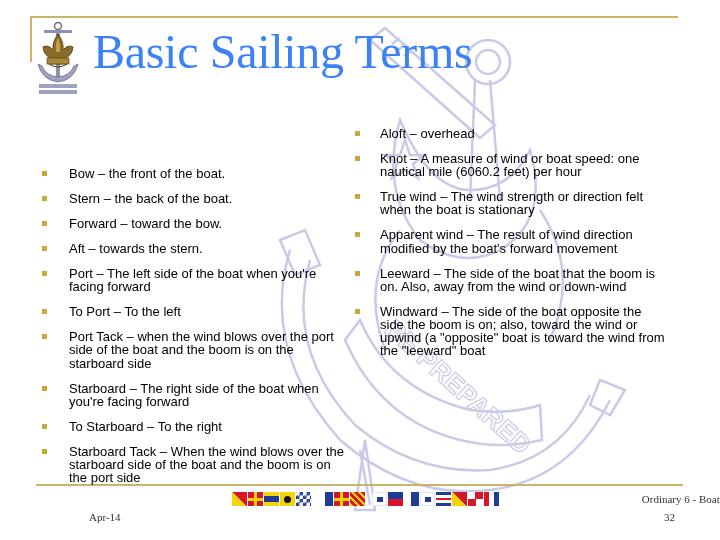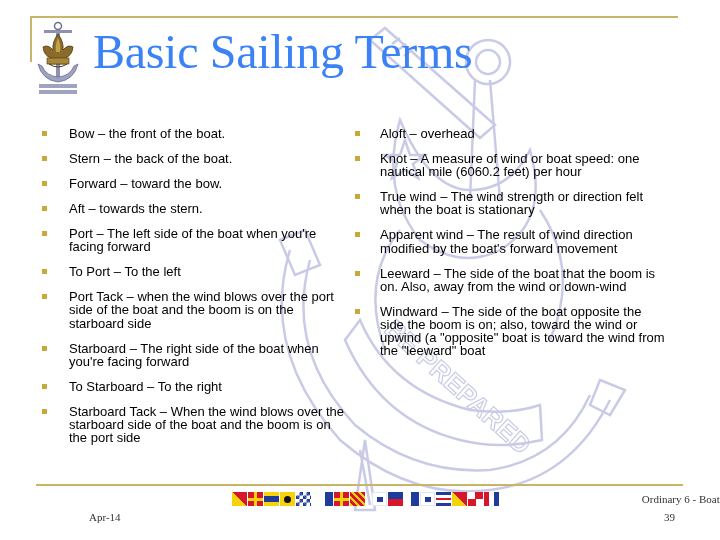--- a/index.html
+++ b/index.html
@@ -10,21 +10,21 @@
 
   .frame-top { position: absolute; left: 30px; top: 16px; width: 648px; height: 2px; background: #c8b56a; z-index: 2; }
   .frame-left { position: absolute; left: 30px; top: 16px; width: 2px; height: 46px; background: #c8b56a; z-index: 2; }
   .frame-bottom { position: absolute; left: 36px; top: 484px; width: 647px; height: 2px; background: #c8b56a; z-index: 2; }
 
   .logo { position: absolute; left: 34px; top: 20px; width: 48px; height: 78px; z-index: 3; }
 
   .title { position: absolute; left: 93px; top: 24px; font-family: "Liberation Serif", serif; font-size: 48px; color: #3b82f6; letter-spacing: -0.3px; white-space: nowrap; z-index: 3; }
 
   .col { position: absolute; top: 127px; z-index: 3; list-style: none; }
-  .col-left { left: 40px; width: 312px; }
+  .col-left { left: 40px; width: 312px; margin-top: 40px; }
   .col-right { left: 353px; width: 312px; }
   .col li { position: relative; padding-left: 29px; font-size: 13px; line-height: 13.2px; margin-bottom: 11.8px; color: #000; }
   .col-right li { padding-left: 27px; }
   .bullet { position: absolute; left: 2px; top: 4px; width: 5px; height: 5px; background: #c8a83a; }
 
   .flags { position: absolute; left: 232px; top: 492px; height: 14px; display: flex; z-index: 3; }
   .flag { width: 15px; height: 14px; margin-right: 1px; position: relative; overflow: hidden; }
   .flag.gap { margin-right: 7px; }
 
   .footer-date { position: absolute; left: 43px; top: 511px; font-family: "Liberation Serif", serif; font-size: 11px; color: #333; z-index: 3; margin-left: 46px; }
@@ -150,13 +150,13 @@
 
   <div class="flag" style="background:linear-gradient(to top right,#f5d20a 50%,#d6162a 50%);"></div>
 
   <div class="flag" style="background:conic-gradient(#d6162a 0 25%,#fff 25% 50%,#d6162a 50% 75%,#fff 75% 100%);"></div>
 
   <div class="flag" style="background:linear-gradient(to right,#d6162a 33%,#fff 33%,#fff 66%,#1f3c9a 66%);"></div>
 </div>
 
 <div class="footer-date">Apr-14</div>
 <div class="footer-center"><span>Ordinary 6 - Boats</span></div>
-<div class="footer-page">39</div>
+<div class="footer-page">32</div>
 
 </body></html>

